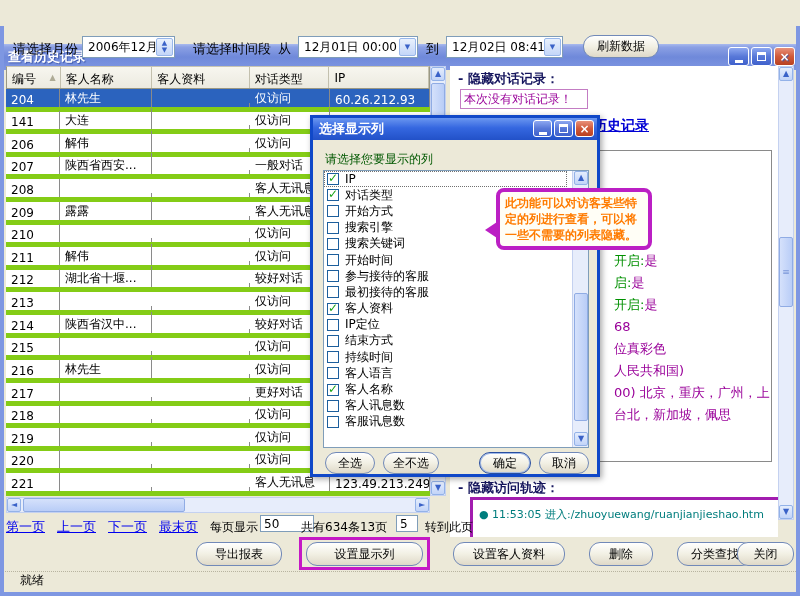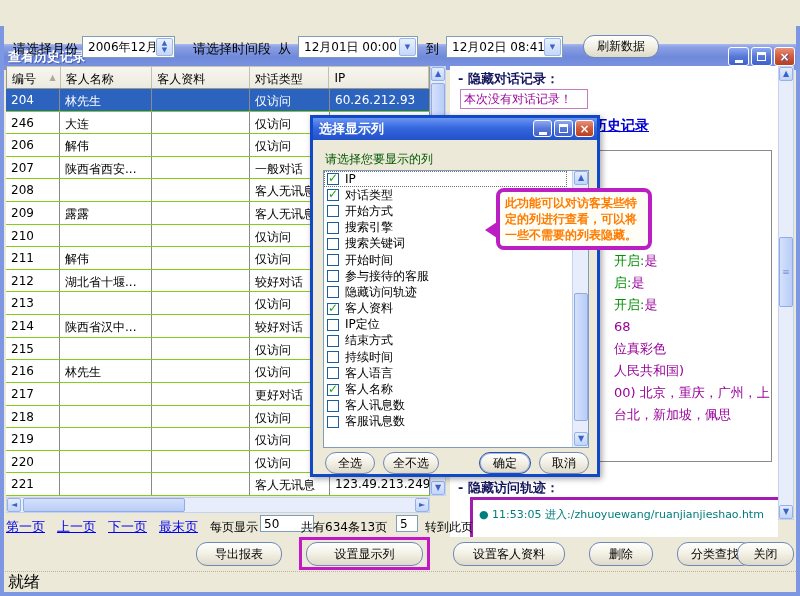--- a/index.html
+++ b/index.html
@@ -35,21 +35,21 @@
     display:flex;align-items:center;justify-content:center;white-space:nowrap;}
   .xp-btn.default{border:1px solid #284EA0;box-shadow:inset 0 0 0 1px #9FB8E8;}
   
   .thead{position:absolute;left:6px;top:66px;width:424px;height:23px;display:flex;box-sizing:border-box;
     background:linear-gradient(180deg,#F7F6EF,#ECEAE0);border:1px solid #9A9884;border-top-color:#C8C5B2;}
   .th{box-sizing:border-box;border-right:1px solid #C3C0AE;padding:4px 0 0 5px;font-size:12px;
     position:relative;white-space:nowrap;overflow:hidden;}
   .sort-ic{position:absolute;right:4px;top:6px;font-size:8px;color:#AEAB96;}
   .c0{width:54px;}.c1{width:92px;}.c2{width:98px;}.c3{width:80px;}.c4{width:100px;}
   .tbody{position:absolute;left:6px;top:89px;width:424px;height:407px;background:#fff;overflow:hidden;}
-  .tr{display:flex;height:22.61px;box-sizing:border-box;border-bottom:1px solid #84cc16;background:#fff;}
+  .tr{display:flex;height:22.61px;box-sizing:border-box;border-bottom:5px solid #84cc16;background:#fff;align-items:flex-end;}
   .td{box-sizing:border-box;border-right:1px solid #8a8a8a;padding:4px 0 0 5px;font-size:12px;
     white-space:nowrap;overflow:hidden;}
   .tr.selected{background:#2B63BE;color:#fff;}
   
   .sb{position:absolute;background:#E7EDFB;border:1px solid #C4D1F0;box-sizing:border-box;}
   .sb-btn{position:absolute;width:14px;height:14px;box-sizing:border-box;
     background:linear-gradient(180deg,#E4EDFD,#C2D4F8);border:1px solid #93B2E8;border-radius:2px;
     color:#3A62C8;font-size:8px;line-height:12px;text-align:center;}
   .sb-thumb{position:absolute;background:linear-gradient(90deg,#D5E1FB,#B9CDF7);border:1px solid #90ACE4;
     border-radius:2px;color:#7A96D8;display:flex;align-items:center;justify-content:center;font-size:9px;box-sizing:border-box;}
@@ -91,21 +91,21 @@
   .callout .arrow{position:absolute;left:-15px;top:30px;width:0;height:0;
     border-top:8px solid transparent;border-bottom:8px solid transparent;border-right:12px solid #BB1FC4;}
   
   .pl{position:absolute;top:518px;color:#0000EE;text-decoration:underline;font-size:13px;cursor:pointer;white-space:nowrap;}
   .ptext{position:absolute;font-size:12px;white-space:nowrap;}
   .pinput{position:absolute;height:17px;box-sizing:border-box;border:1px solid #7F9DB9;font-size:12px;
     padding:0 0 0 3px;font-family:inherit;}
   .hl-box{position:absolute;left:299px;top:537px;width:131px;height:33px;box-sizing:border-box;
     border:3px solid #C518C5;z-index:5;}
   .statusbar{position:absolute;left:0;top:571px;width:800px;height:21px;box-sizing:border-box;
-    background:#ECE9D8;border-top:1px dotted #B8B4A0;display:flex;align-items:center;padding-left:8px;font-size:16px;}
+    background:#ECE9D8;border-top:1px dotted #B8B4A0;display:flex;padding-left:20px;font-size:12px;}
 </style>
 </head>
 <body>
 
 <div class="stage">
 
   <div class="titlebar">
     <span>查看历史记录</span>
     <div class="caps">
       <div class="cap">
@@ -157,21 +157,21 @@
 
       <div class="tr selected">
         <div class="td c0">204</div>
         <div class="td c1">林先生</div>
         <div class="td c2"></div>
         <div class="td c3">仅访问</div>
         <div class="td c4">60.26.212.93</div>
       </div>
 
       <div class="tr">
-        <div class="td c0">246</div>
+        <div class="td c0">141</div>
         <div class="td c1">大连</div>
         <div class="td c2"></div>
         <div class="td c3">仅访问</div>
         <div class="td c4"></div>
       </div>
 
       <div class="tr">
         <div class="td c0">206</div>
         <div class="td c1">解伟</div>
         <div class="td c2"></div>
@@ -420,21 +420,21 @@
             <span>开始时间</span>
           </div>
 
           <div class="list-item">
             <span class="checkbox"></span>
             <span>参与接待的客服</span>
           </div>
 
           <div class="list-item">
             <span class="checkbox"></span>
-            <span>隐藏访问轨迹</span>
+            <span>最初接待的客服</span>
           </div>
 
 
           <div class="list-item">
             <span class="checkbox checked"></span>
             <span>客人资料</span>
           </div>
 
           <div class="list-item">
             <span class="checkbox"></span>

